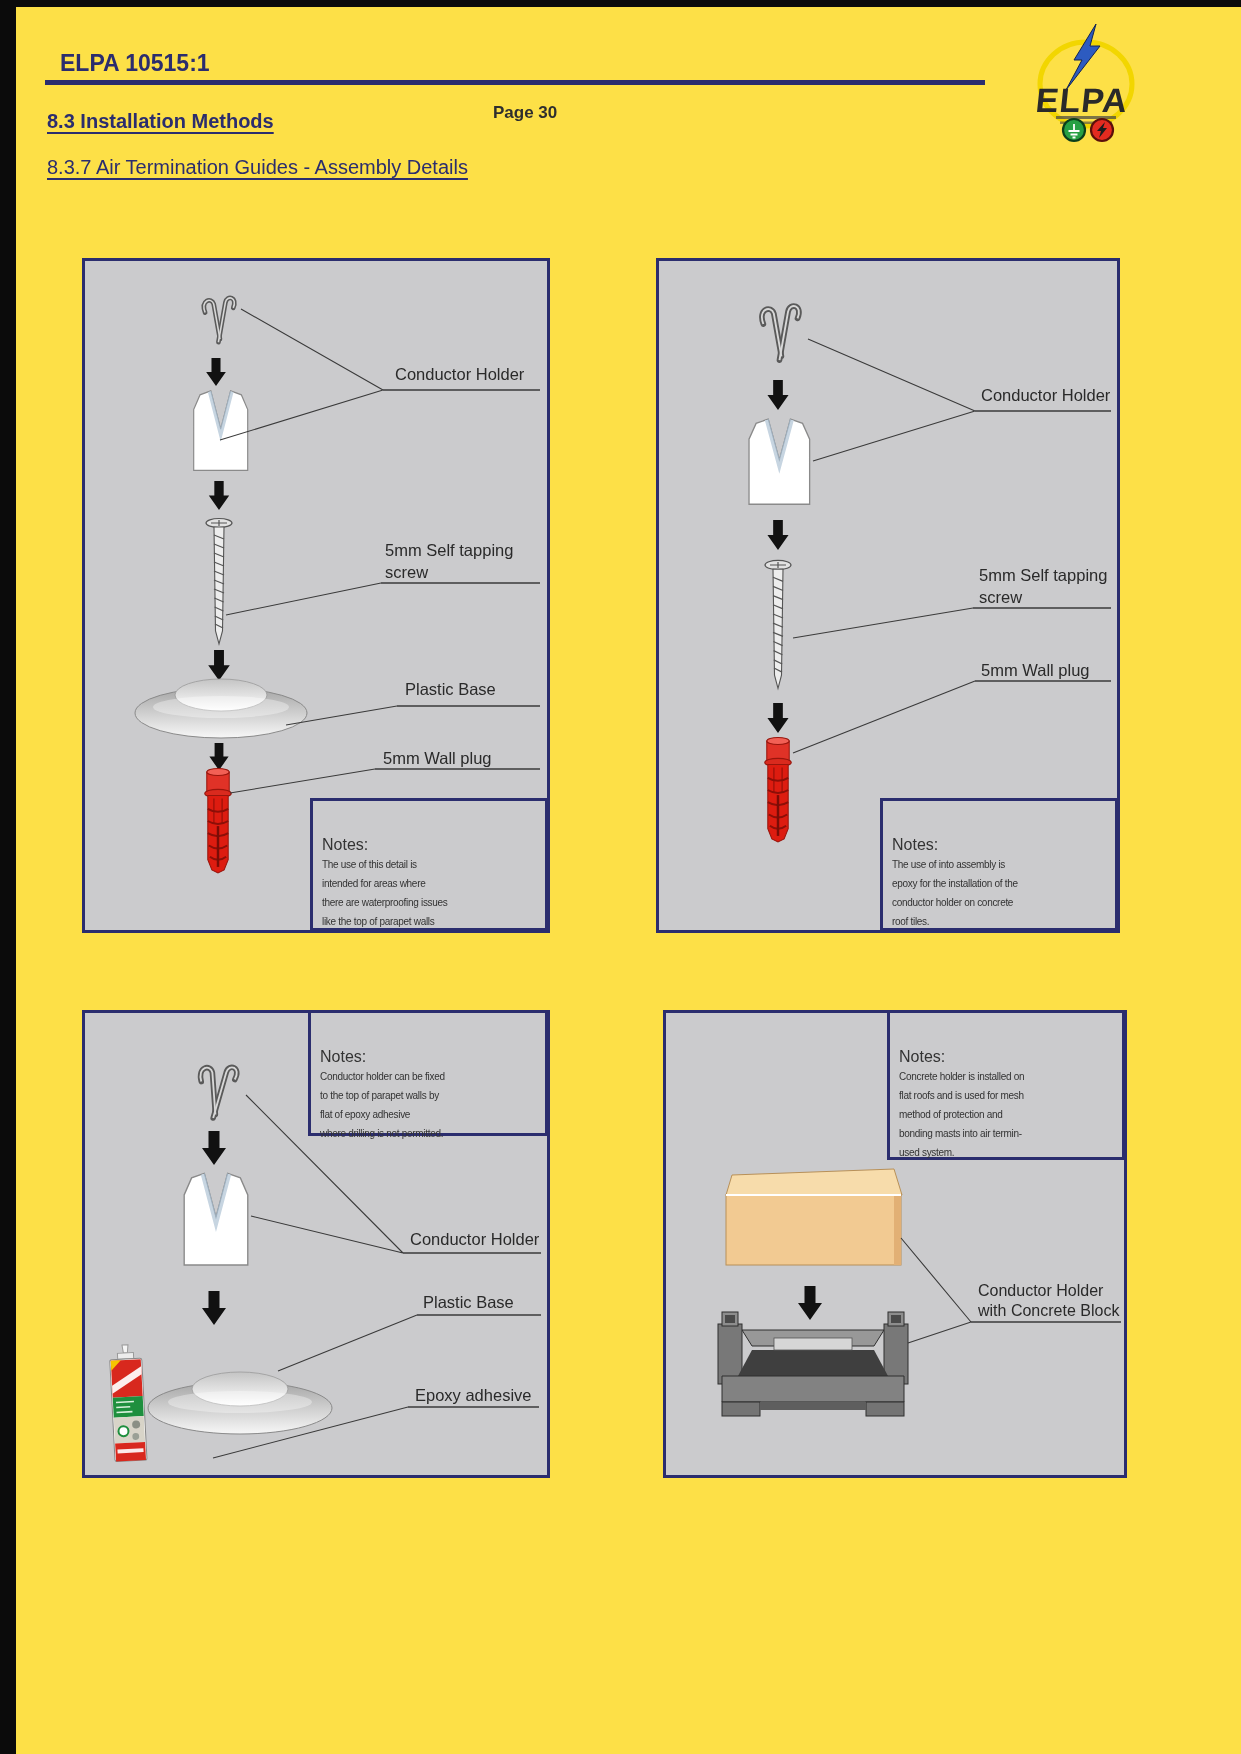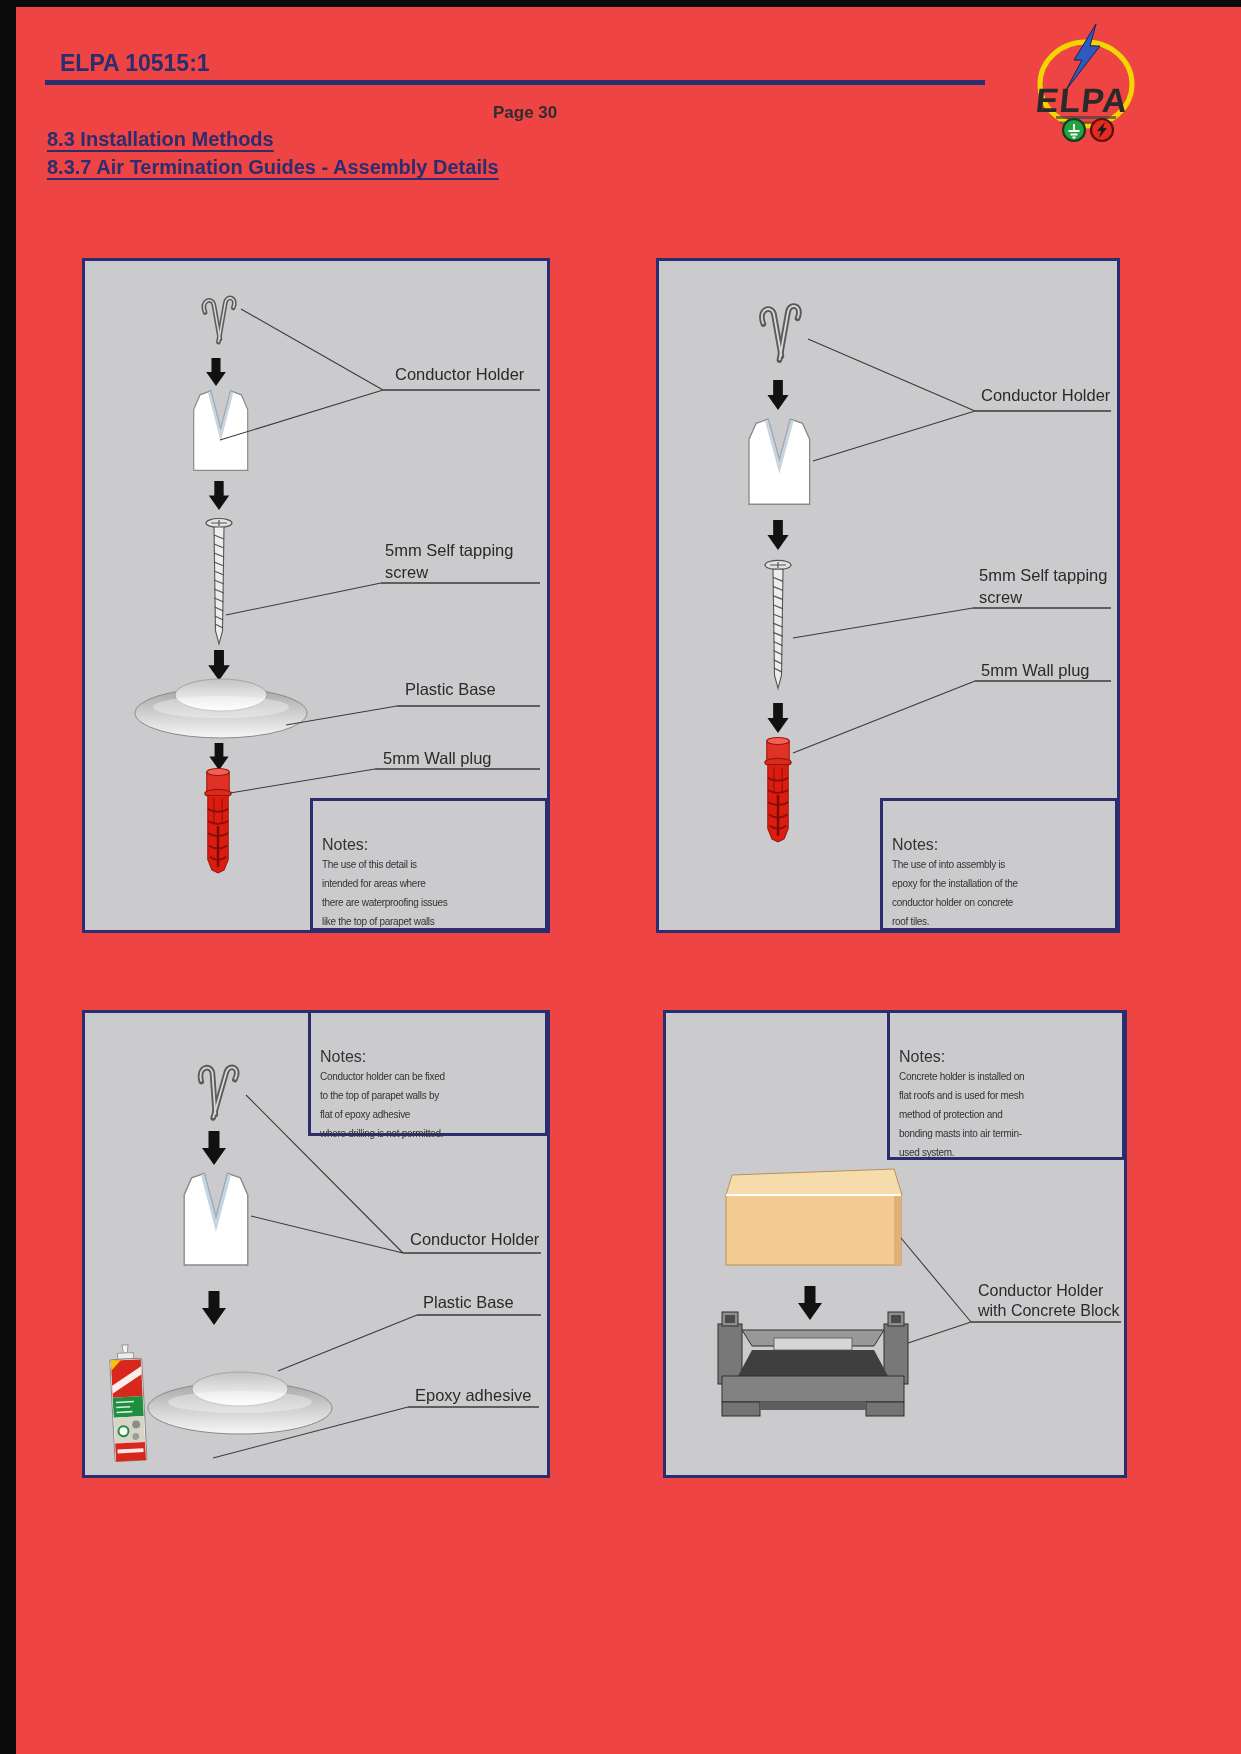--- a/index.html
+++ b/index.html
@@ -1,26 +1,26 @@
 <!DOCTYPE html>
 <html><head>
 <meta charset="utf-8">
 <style>
   html,body{margin:0;padding:0;background:#e8e8e8;}
-  #page{position:relative;width:1241px;height:1754px;background:#ef4444;overflow:hidden;
+  #page{position:relative;width:1241px;height:1754px;background:#fde047;overflow:hidden;
         font-family:"Liberation Sans", sans-serif;}
   .abs{position:absolute;}
   .edge{background:#0b0b0b;}
   .navy{color:#2b2d6e;}
   .h-doc{left:60px;top:50px;font-size:23px;font-weight:bold;}
   .h-rule{left:45px;top:80px;width:940px;height:5px;background:#2b2d6e;}
   .h-page{left:493px;top:103px;font-size:17px;font-weight:bold;color:#2e2e2e;}
-  .h-sec{left:47px;top:128px;font-size:20px;font-weight:bold;text-decoration:underline;
+  .h-sec{left:47px;top:110px;font-size:20px;font-weight:bold;text-decoration:underline;
          text-decoration-thickness:2px;text-underline-offset:4px;}
-  .h-sub{left:47px;top:156px;font-size:20px;font-weight:bold;text-decoration:underline;
+  .h-sub{left:47px;top:156px;font-size:20px;font-weight:normal;text-decoration:underline;
          text-decoration-thickness:2px;text-underline-offset:4px;}
   .panel{position:absolute;background:#cbcbcd;border:3px solid #2b2d6e;box-sizing:border-box;}
   .panel svg{position:absolute;left:0;top:0;}
   .notes{position:absolute;background:#cbcbcd;border:3px solid #2b2d6e;box-sizing:border-box;
          padding:6px 9px 4px 9px;color:#333;}
   .notes .nt{font-size:16px;line-height:20px;color:#333;margin-top:28px;}
   .notes .nl{font-size:10px;line-height:19px;letter-spacing:-0.3px;white-space:nowrap;color:#333;}
   svg text{font-family:"Liberation Sans", sans-serif;fill:#2a2a2a;}
   .lbl{font-size:16.5px;}
   .lbl-s{font-size:16px;}

